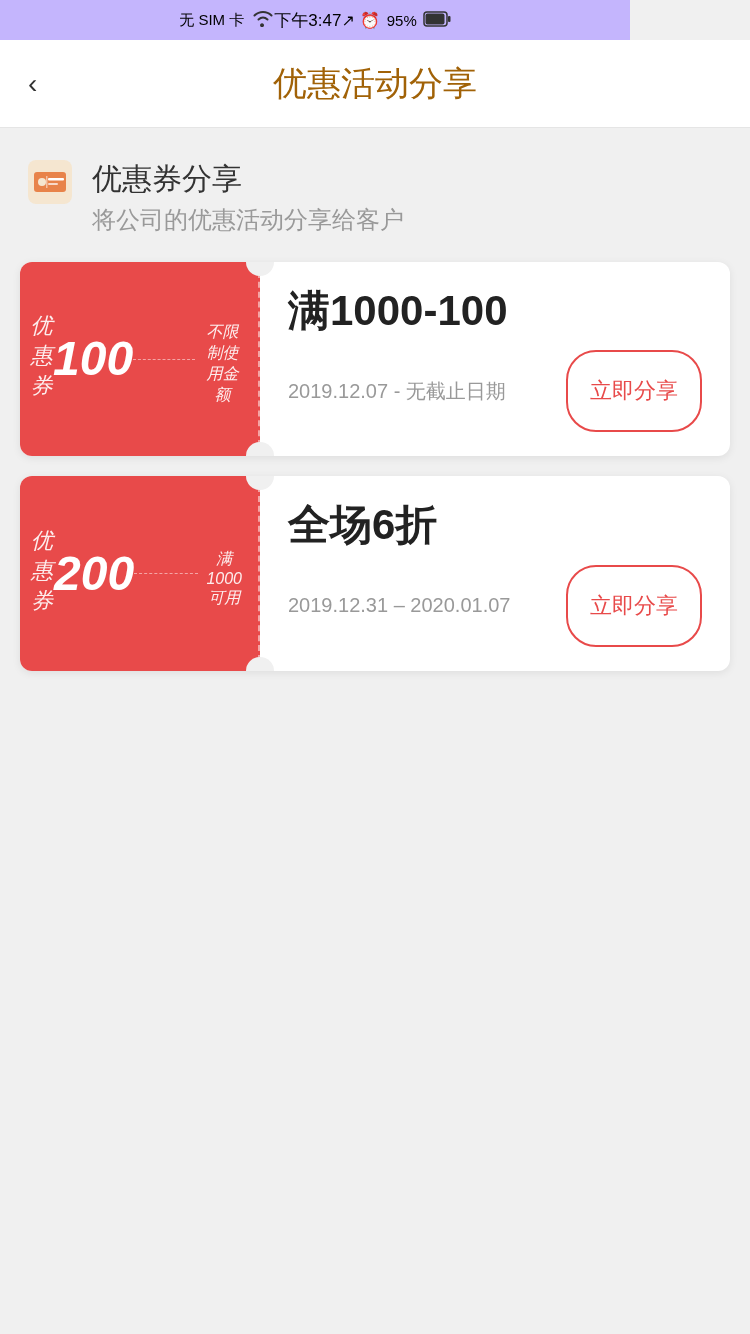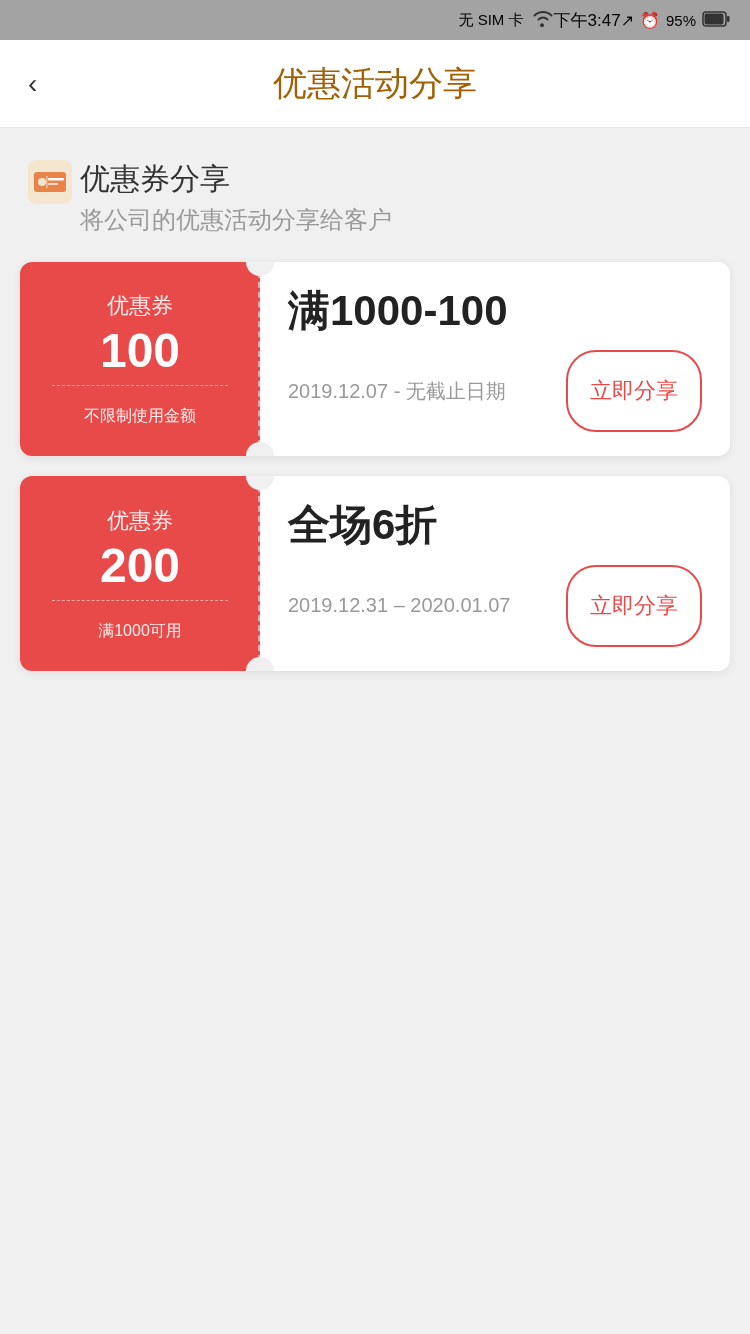--- a/index.html
+++ b/index.html
@@ -7,26 +7,26 @@
     body {
       width: 750px;
       min-height: 1334px;
       background: #f0f0f0;
       font-family: -apple-system, "PingFang SC", "Microsoft YaHei", sans-serif;
       overflow-x: hidden;
     }
 
     
     .status-bar {
-      width: 750px;
+      width: 630px;
       height: 40px;
-      background: #a3a3a3;
-      display: flex;
-      align-items: center;
-      justify-content: flex-end;
+      background: #c4b5fd;
+      display: flex;
+      align-items: center;
+      justify-content: center;
       padding: 0 20px;
       font-size: 16px;
       font-weight: 500;
     }
     .status-left {
       display: flex;
       align-items: center;
       gap: 8px;
       font-size: 15px;
     }
@@ -64,21 +64,21 @@
       font-weight: 500;
       color: #a16207;
     }
 
     
     .section-header {
       background: #f0f0f0;
       padding: 30px 28px 16px 28px;
       display: flex;
       align-items: flex-start;
-      gap: 8px;
+      gap: 20px;
     }
     .section-icon {
       width: 44px;
       height: 44px;
       margin-top: 2px;
       flex-shrink: 0;
       display: flex;
       align-items: center;
       justify-content: center;
     }
@@ -112,25 +112,25 @@
       box-shadow: 0 2px 8px rgba(0,0,0,0.08);
       min-height: 180px;
     }
 
     
     .coupon-left {
       background: #e84a4a;
       width: 240px;
       flex-shrink: 0;
       display: flex;
-      flex-direction: column;
       align-items: center;
       justify-content: center;
       position: relative;
       padding: 20px 10px;
+      font-style: italic;
     }
     
     .coupon-left::after {
       content: '';
       position: absolute;
       right: -1px;
       top: 0;
       height: 100%;
       width: 16px;
       background: repeating-linear-gradient(

